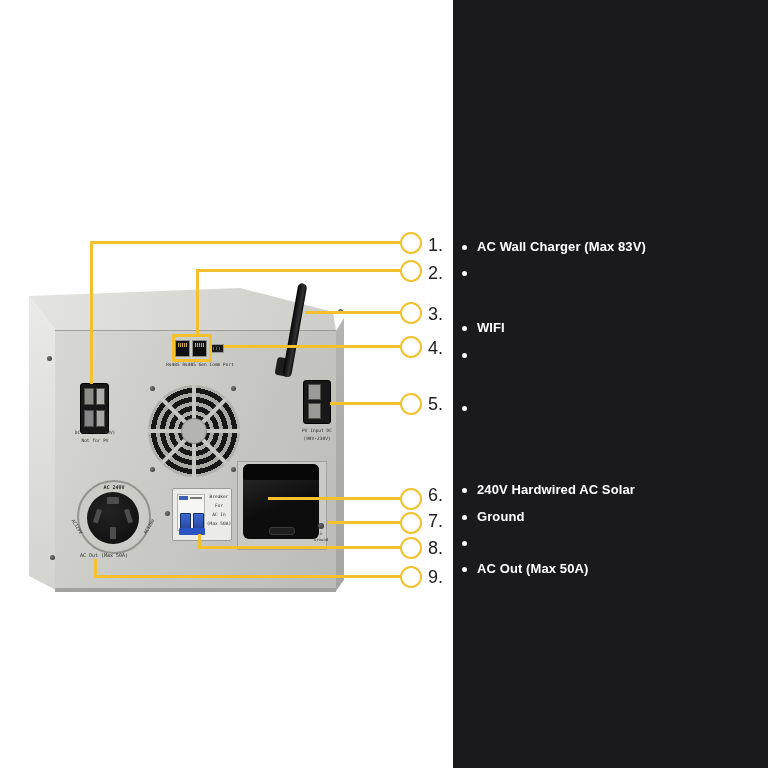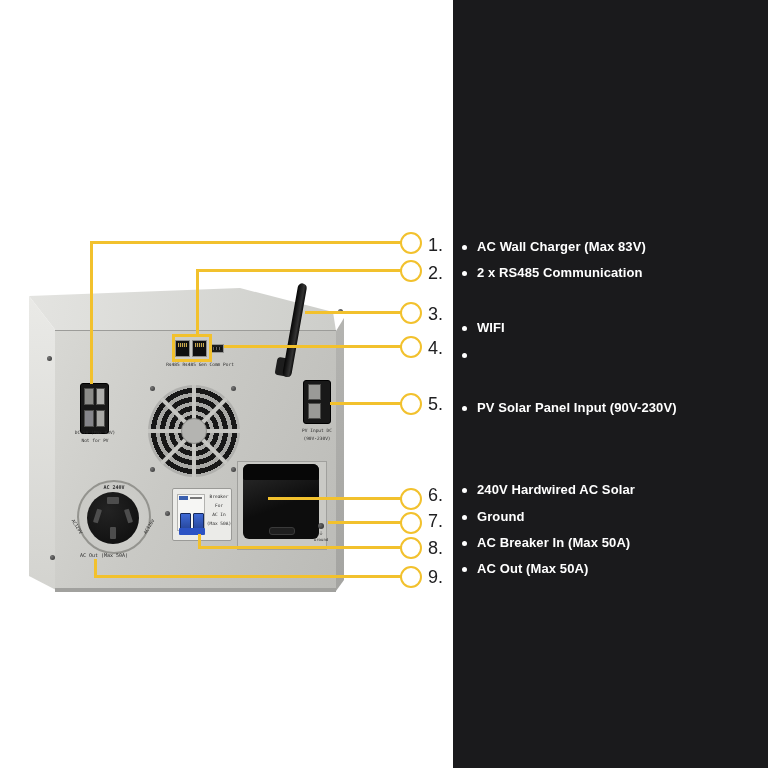--- a/index.html
+++ b/index.html
@@ -82,44 +82,41 @@
 <body>
 
 <div class="abs info-panel"></div>
 
 <div class="feature-item" style="top:236px">
     <span class="bullet-dot"></span>
     <span class="feature-label">AC Wall Charger (Max 83V)</span>
   </div>
 <div class="feature-item" style="top:262px">
     <span class="bullet-dot"></span>
-    <span class="feature-label">2 x RS485 Communication</span>
   </div>
 <div class="feature-item" style="top:317px">
     <span class="bullet-dot"></span>
     <span class="feature-label">WIFI</span>
   </div>
 <div class="feature-item" style="top:344px">
     <span class="bullet-dot"></span>
   </div>
 <div class="feature-item" style="top:397px">
     <span class="bullet-dot"></span>
-    <span class="feature-label">PV Solar Panel Input (90V-230V)</span>
   </div>
 <div class="feature-item" style="top:479px">
     <span class="bullet-dot"></span>
     <span class="feature-label">240V Hardwired AC Solar</span>
   </div>
 <div class="feature-item" style="top:506px">
     <span class="bullet-dot"></span>
     <span class="feature-label">Ground</span>
   </div>
 <div class="feature-item" style="top:532px">
     <span class="bullet-dot"></span>
-    <span class="feature-label">AC Breaker In (Max 50A)</span>
   </div>
 <div class="feature-item" style="top:558px">
     <span class="bullet-dot"></span>
     <span class="feature-label">AC Out (Max 50A)</span>
   </div>
 
 <div class="abs face-top"></div>
 <div class="abs face-left"></div>
 <div class="abs face-main"></div>
 <div class="abs face-right"></div>

